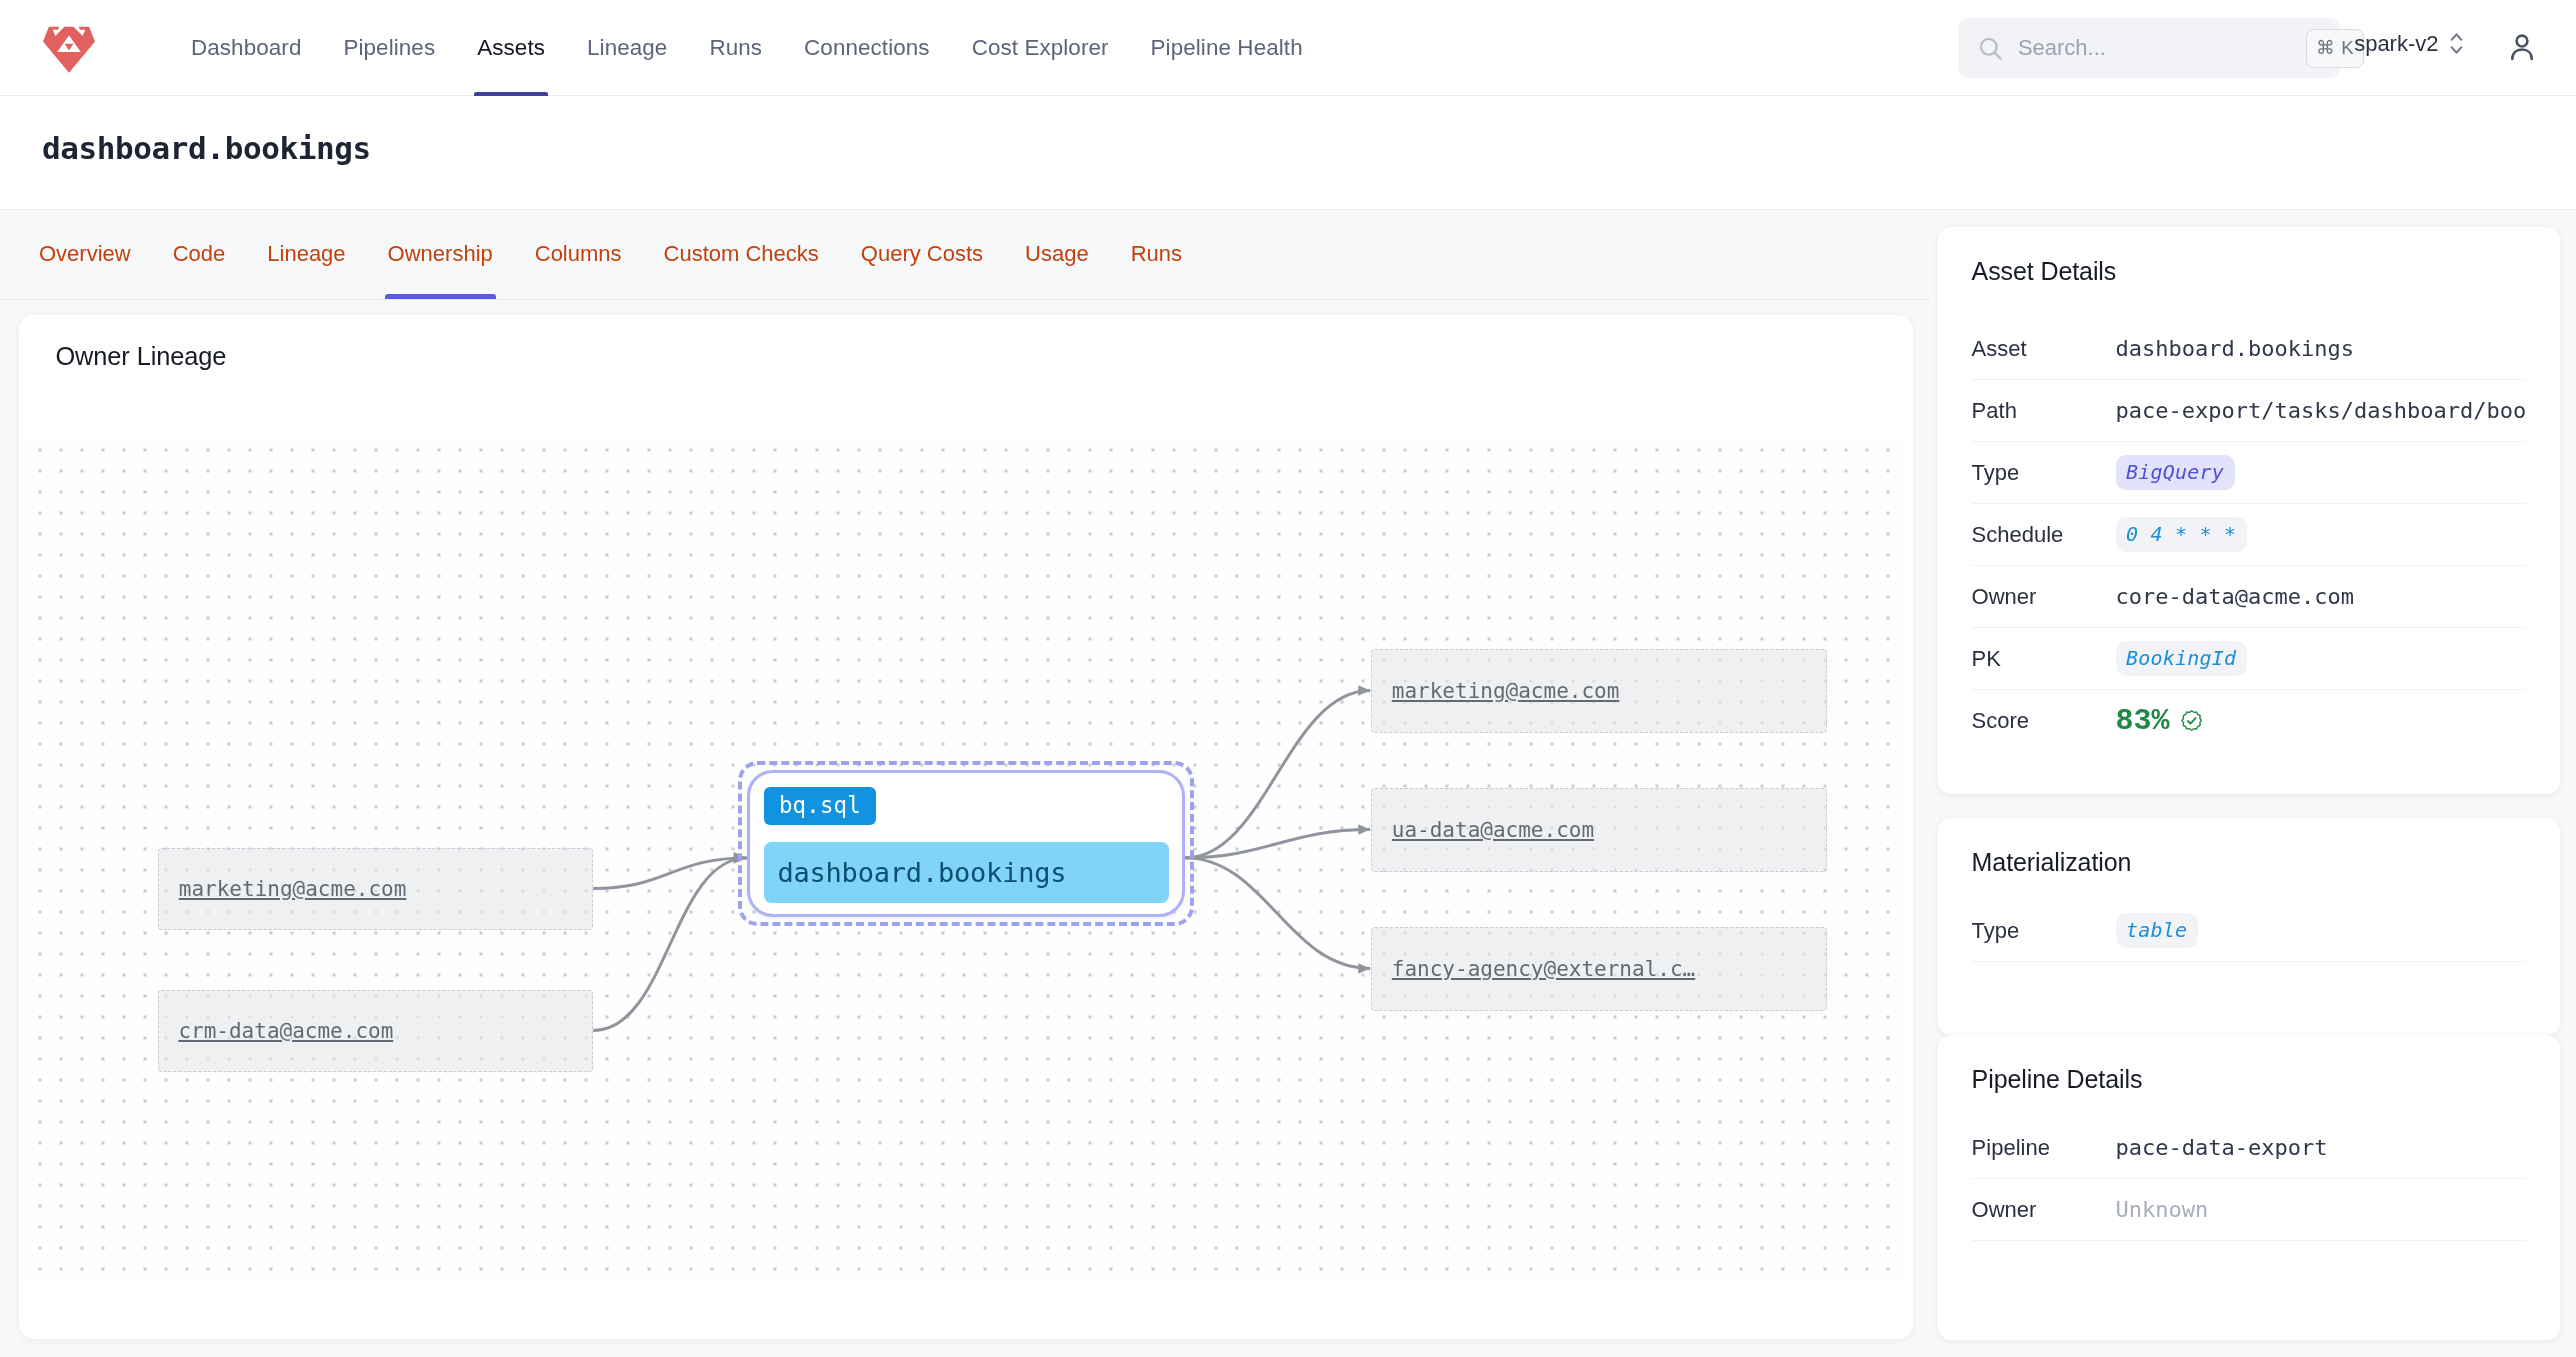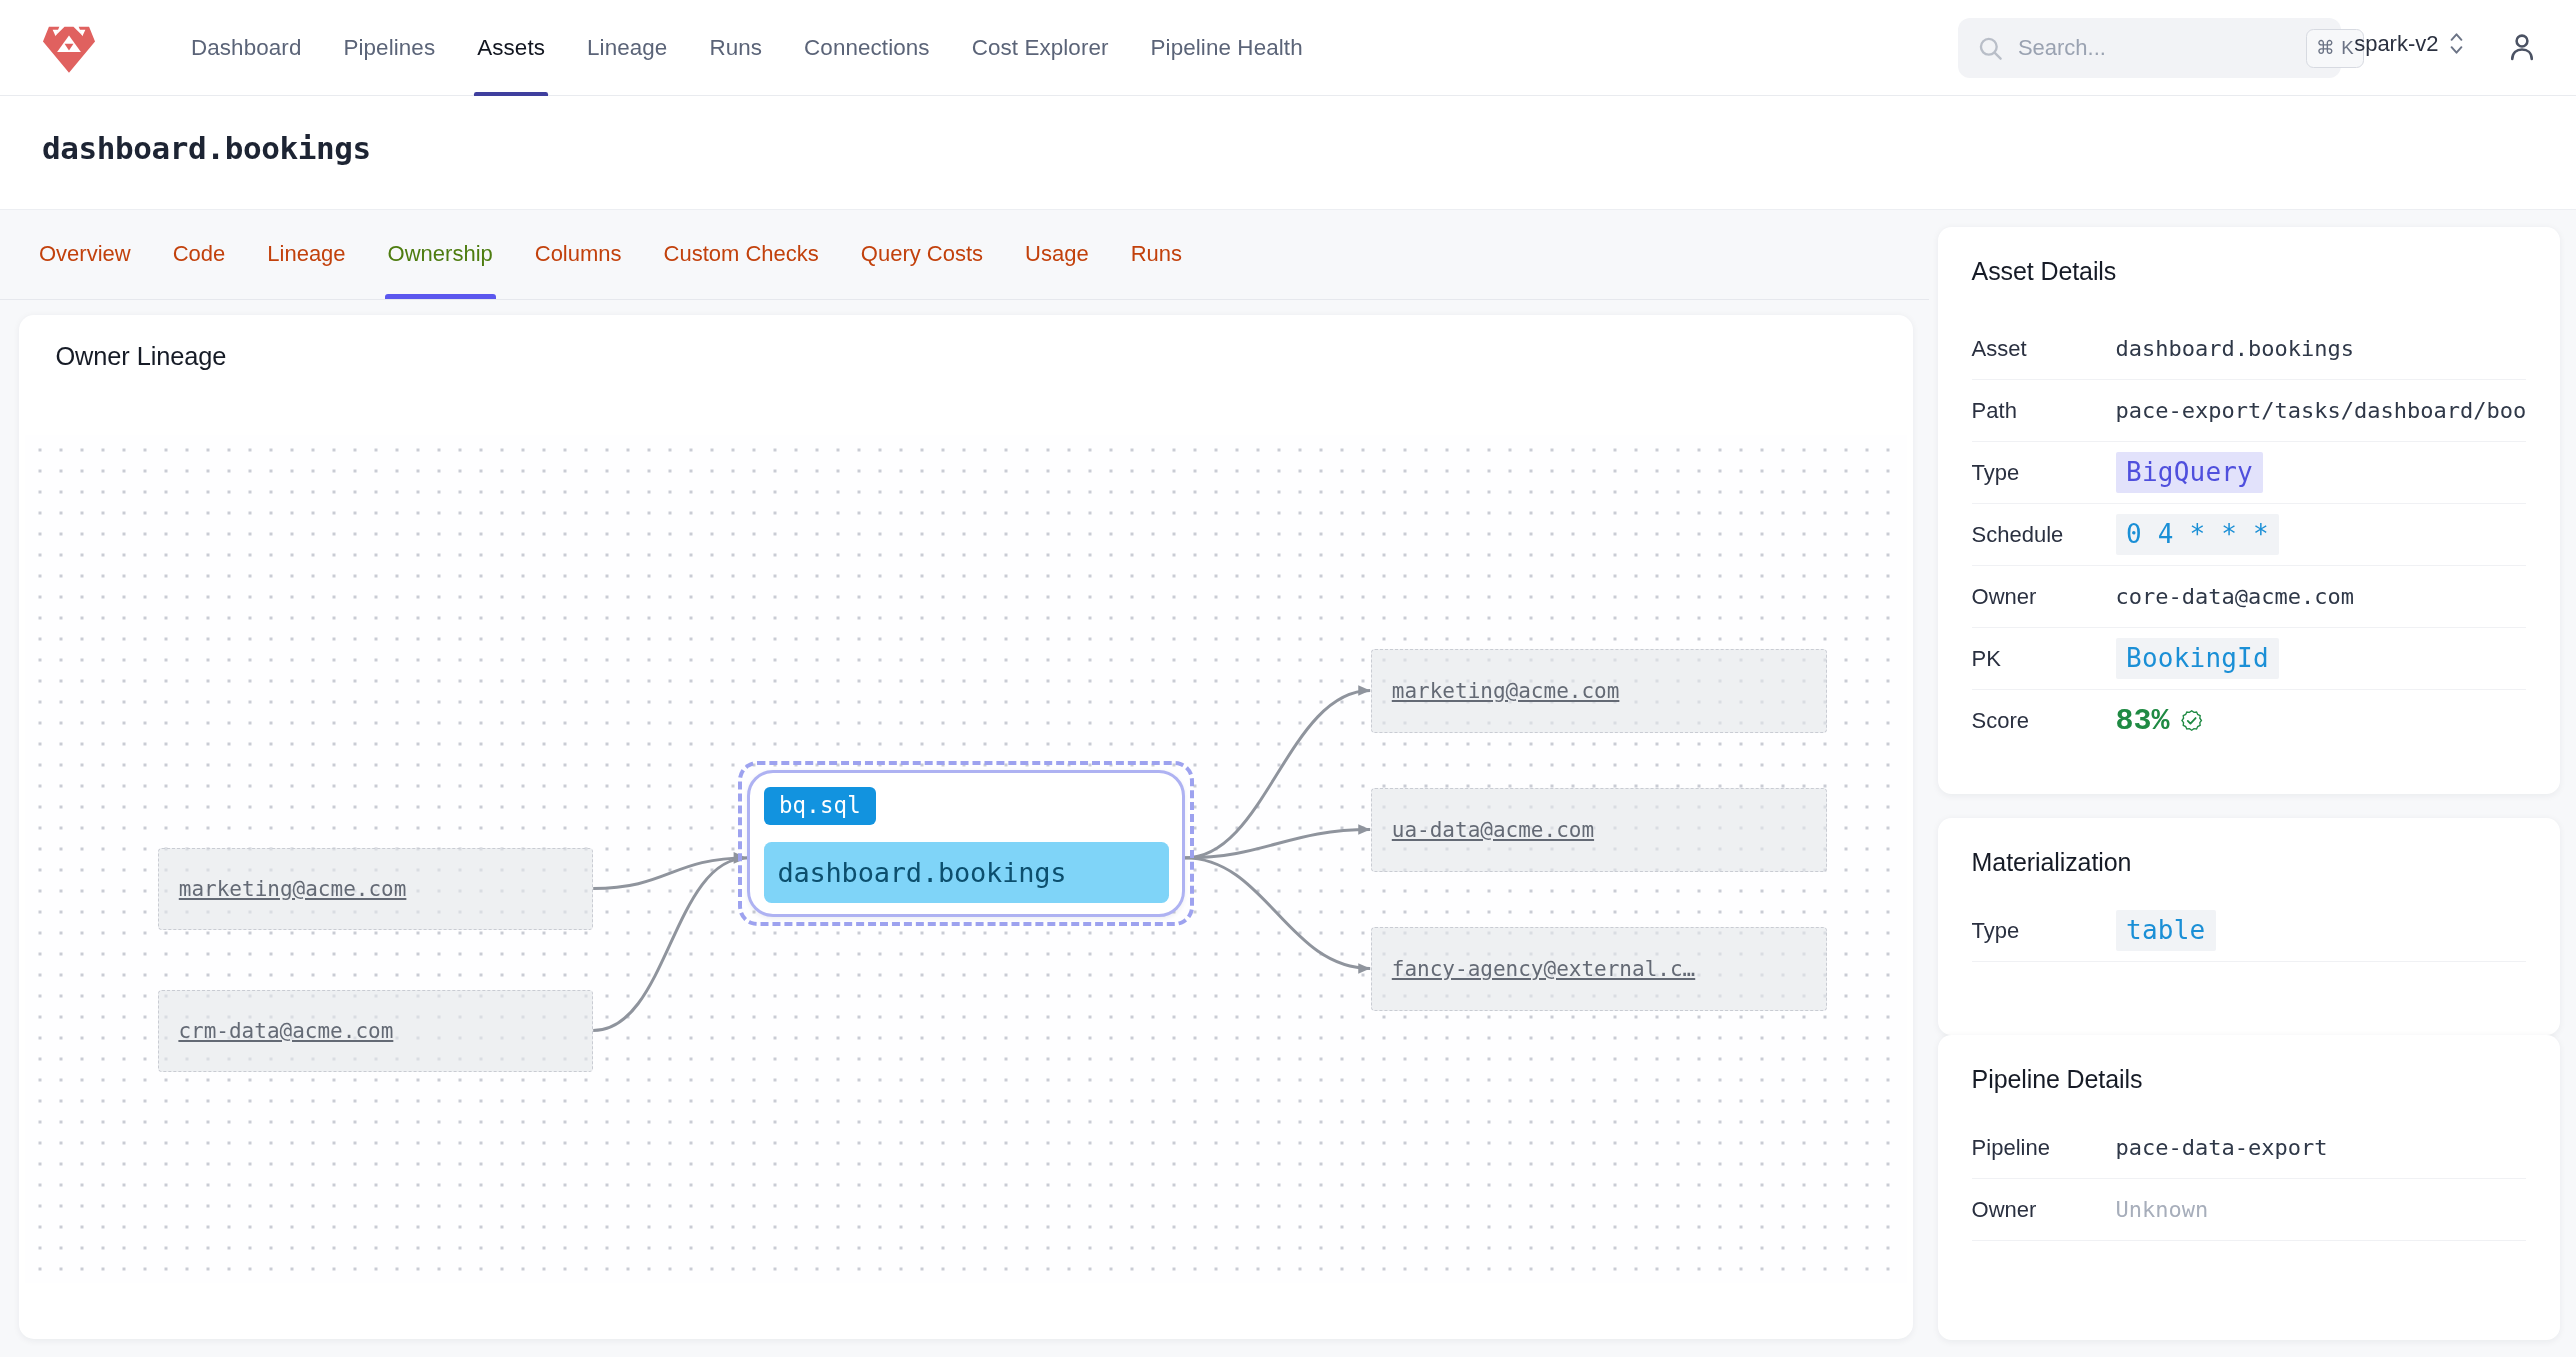--- a/index.html
+++ b/index.html
@@ -90,21 +90,21 @@
     background: #f7f8fa;
     border-bottom: 0.7px solid #e6e8ed;
     display: flex; align-items: flex-end;
     padding-left: 18px;
   }
   .tab {
     position: relative; height: 90px;
     display: flex; align-items: center; padding: 0 21px;
     font-size: 22px; color: #c2410c; cursor: pointer; white-space: nowrap;
   }
-  .tab.active { color: #4d7c0f; }
+  .tab.active { color: #c2410c; }
   .tab.active::after {
     content: ""; position: absolute; left: 18px; right: 18px; bottom: 0;
     height: 5.2px; background: #5b57ee; border-radius: 3px 3px 0 0;
   }
 
   
   .main-card {
     position: absolute; left: 19.4px; top: 315px;
     width: 1894px; height: 1024px;
     background: #ffffff; border-radius: 15px;
@@ -208,22 +208,22 @@
   .row-value {
     flex: 1;
     font-family: "DejaVu Sans Mono", monospace;
     font-size: 22px; color: #2f3848;
     white-space: nowrap; overflow: hidden;
   }
   .row-value.muted { color: #a7aebb; }
   .chip {
     display: inline-block;
     font-family: "DejaVu Sans Mono", monospace;
-    font-size: 26px; border-radius: 2px;
-    padding: 5.2px 10.5px 6.7px 10.5px; letter-spacing: 0.2px;
+    font-size: 20px; border-radius: 10px;
+    padding: 5.2px 10.5px 6.7px 10.5px; letter-spacing: 0.2px; font-style: italic;
   }
   .chip-purple { background: #e2e2fb; color: #4f4fdd; }
   .chip-code   { background: #f1f3f6; color: #1a8fd6; }
   .score-wrap { display: flex; align-items: center; gap: 9.7px; }
   .score-val {
     font-family: Liberation Mono, monospace;
     font-size: 30px; font-weight: 700; color: #1f8a43;
   }
   .check-badge { width: 25.4px; height: 25.4px; }
 </style>

